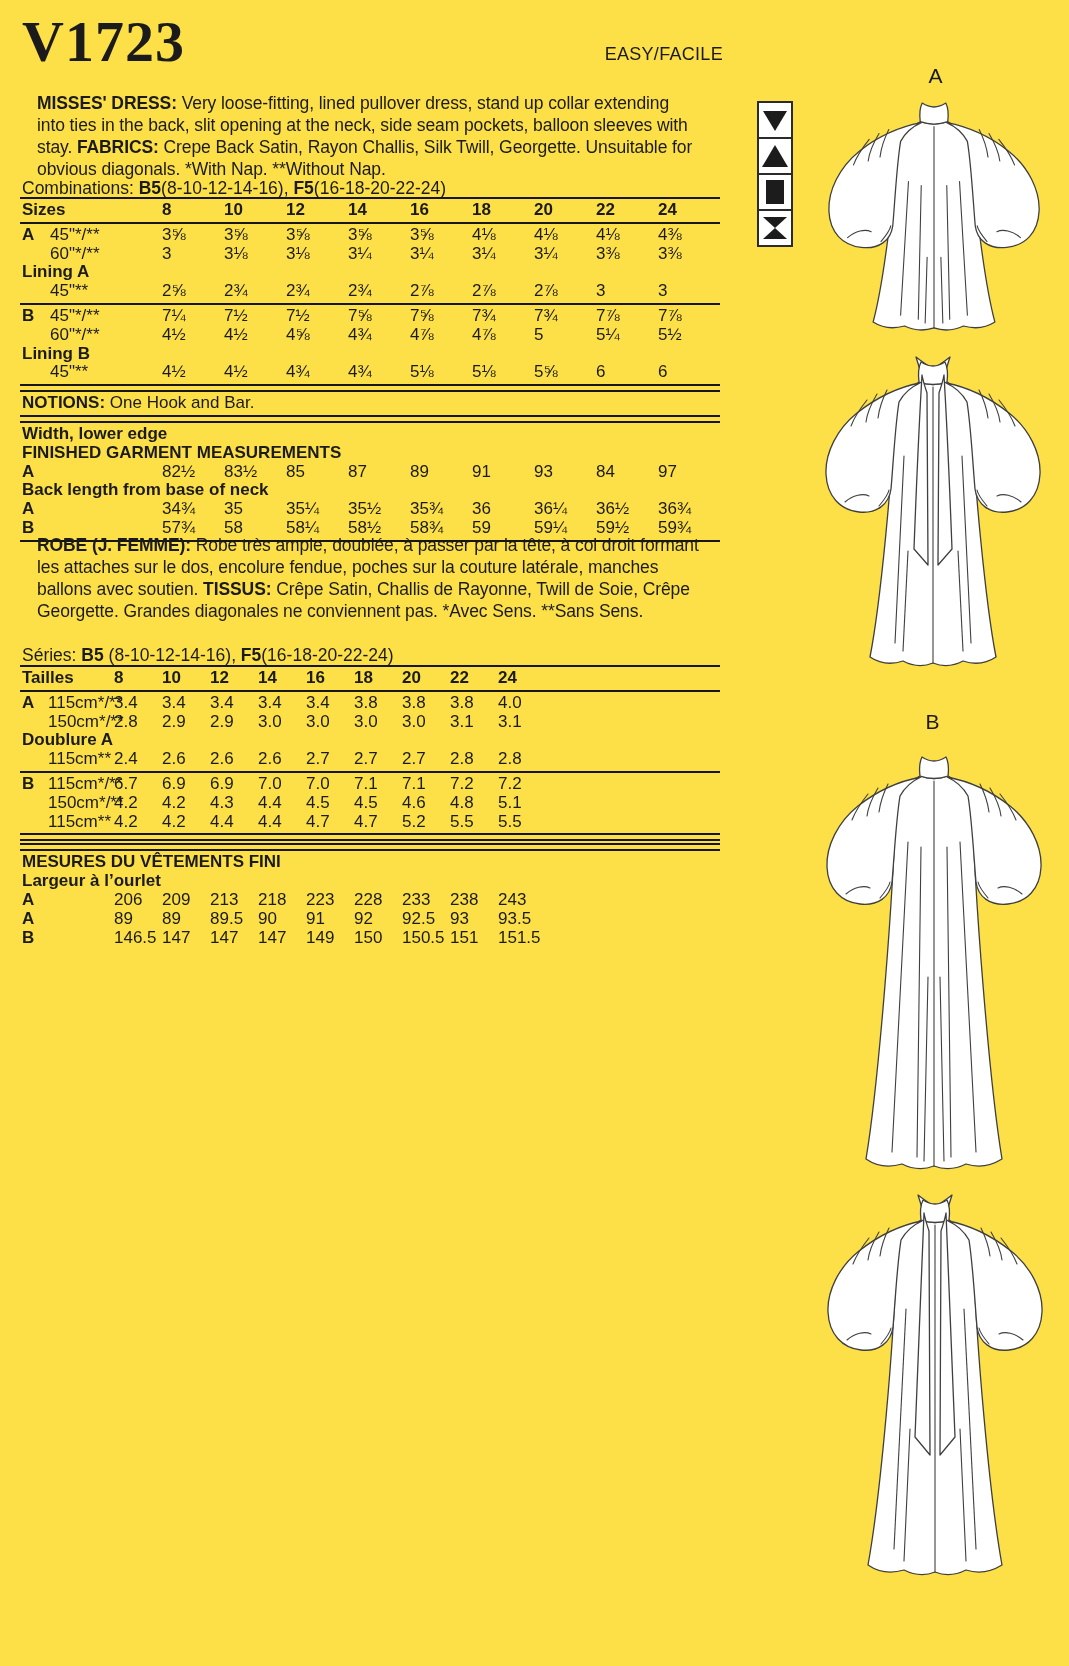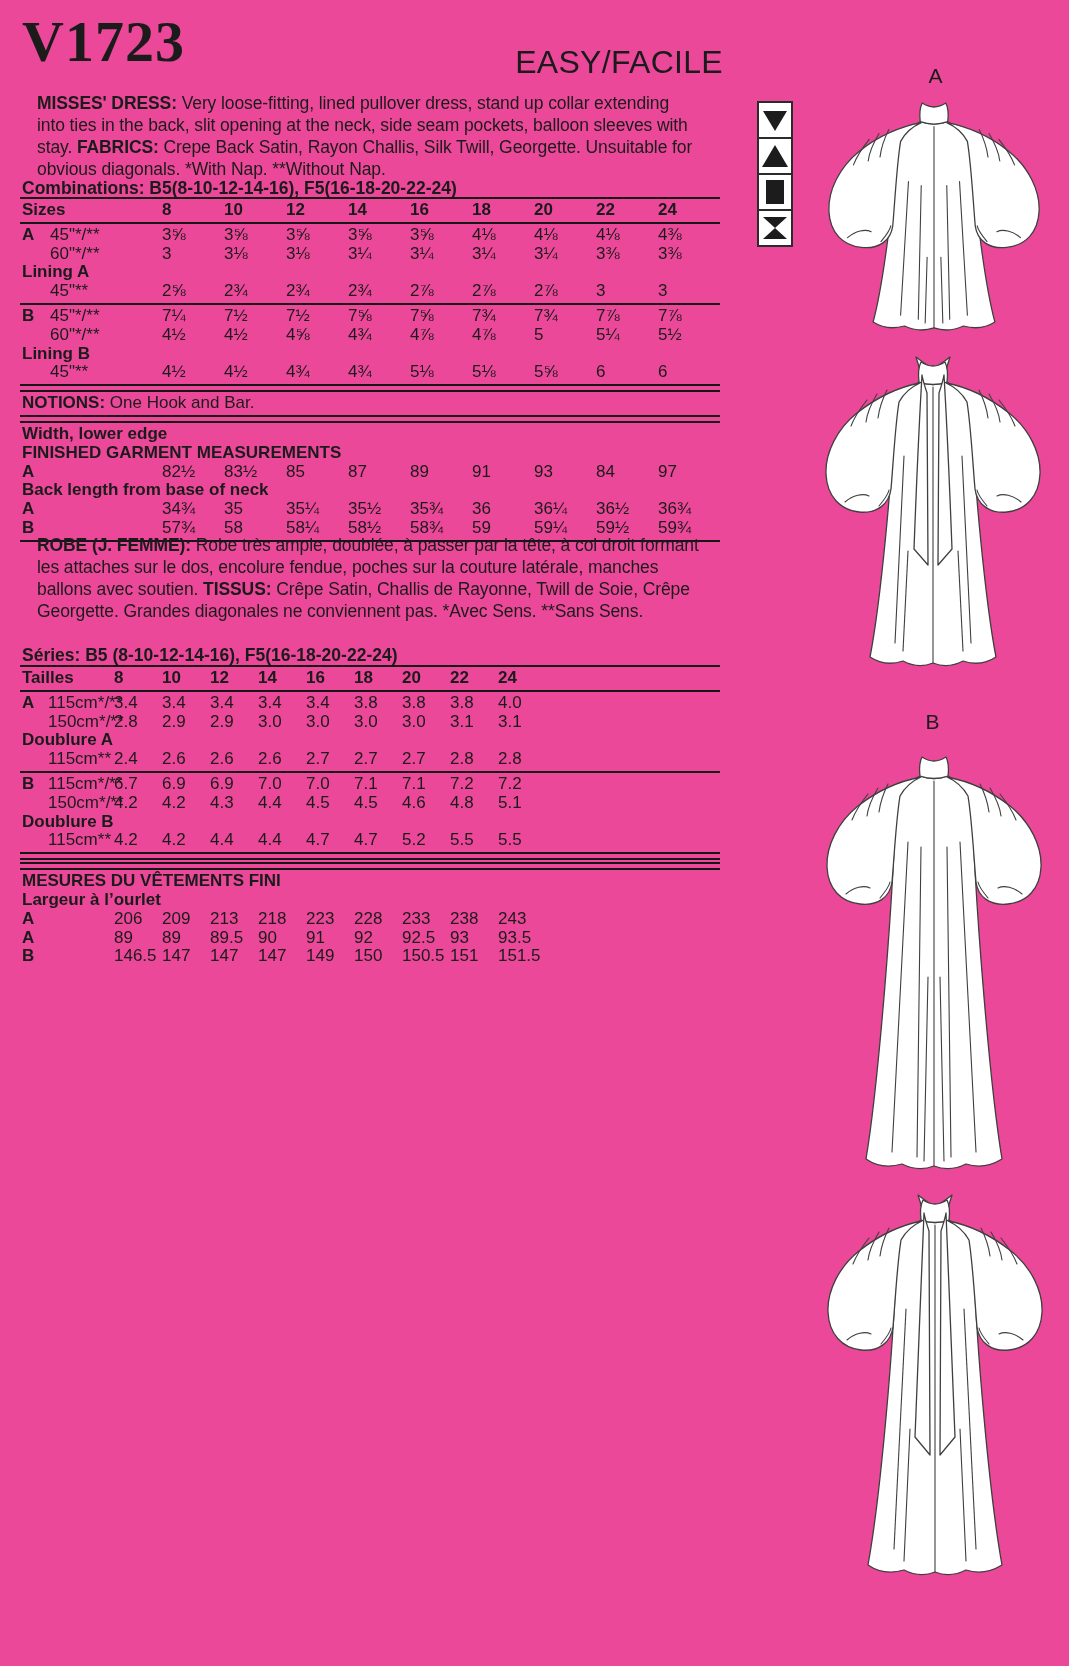--- a/index.html
+++ b/index.html
@@ -1,25 +1,25 @@
 <!DOCTYPE html>
 <html><head>
 <meta charset="utf-8">
 <style>
   html,body{margin:0;padding:0;background:#e8e8e8;}
-  .sheet{position:relative;width:1069px;height:1666px;background:#ec4899;overflow:hidden;
+  .sheet{position:relative;width:1069px;height:1666px;background:#fde047;overflow:hidden;
          font-family:"Liberation Sans","DejaVu Sans",sans-serif;color:#1b1b1b;}
   .abs{position:absolute;}
   #pattern-number{left:22px;top:8px;font-family:"Liberation Serif","DejaVu Serif",serif;
       font-weight:bold;font-size:58px;letter-spacing:1px;}
-  #difficulty{left:20px;top:44px;width:703px;text-align:right;font-size:32px;letter-spacing:.3px;}
+  #difficulty{left:20px;top:44px;width:703px;text-align:right;font-size:18px;letter-spacing:.3px;}
   .para{font-size:17.5px;line-height:22px;letter-spacing:-0.1px;margin-left:15px;}
   #desc-en{left:22px;top:92px;width:660px;}
   #desc-fr{left:22px;top:534px;width:664px;}
-  .combo-line{font-size:17.5px;font-weight:bold;}
+  .combo-line{font-size:17.5px;}
   #combos-en{left:22px;top:178px;}
   #series-fr{left:22px;top:645px;}
   .mtable{width:700px;}
   #table-en{left:20px;top:195px;}
   #table-fr{left:20px;top:663px;}
   .trow{min-height:18.8px;line-height:18.8px;font-size:17px;padding-left:2px;white-space:nowrap;}
   .trow.bold{font-weight:bold;}
   .cols{display:grid;padding-left:2px;}
   .cols.en{grid-template-columns:28px 112px repeat(9,62px);}
   .cols.fr{grid-template-columns:26px 66px repeat(9,48px);}
@@ -272,21 +272,20 @@
         <span>4.2</span>
         <span>4.2</span>
         <span>4.3</span>
         <span>4.4</span>
         <span>4.5</span>
         <span>4.5</span>
         <span>4.6</span>
         <span>4.8</span>
         <span>5.1</span>
       </div>
-      <div class="trow bold">Doublure B</div>
       <div class="trow cols fr">
         <span class="cl"></span>
         <span>115cm**</span>
         <span>4.2</span>
         <span>4.2</span>
         <span>4.4</span>
         <span>4.4</span>
         <span>4.7</span>
         <span>4.7</span>
         <span>5.2</span>

